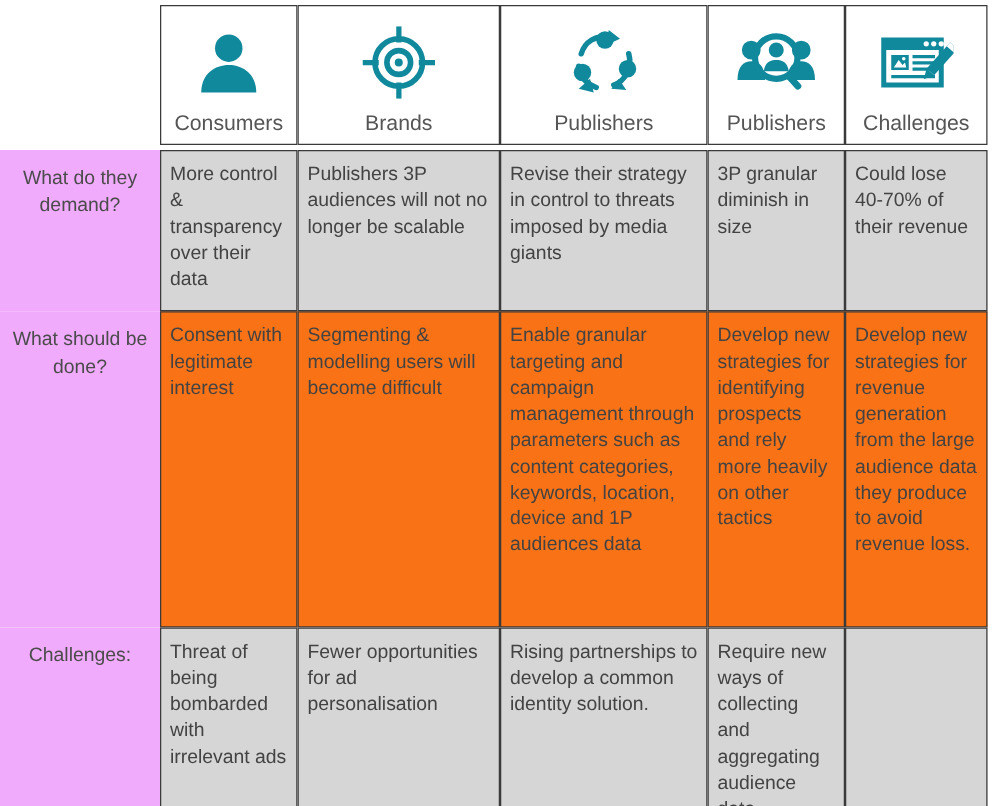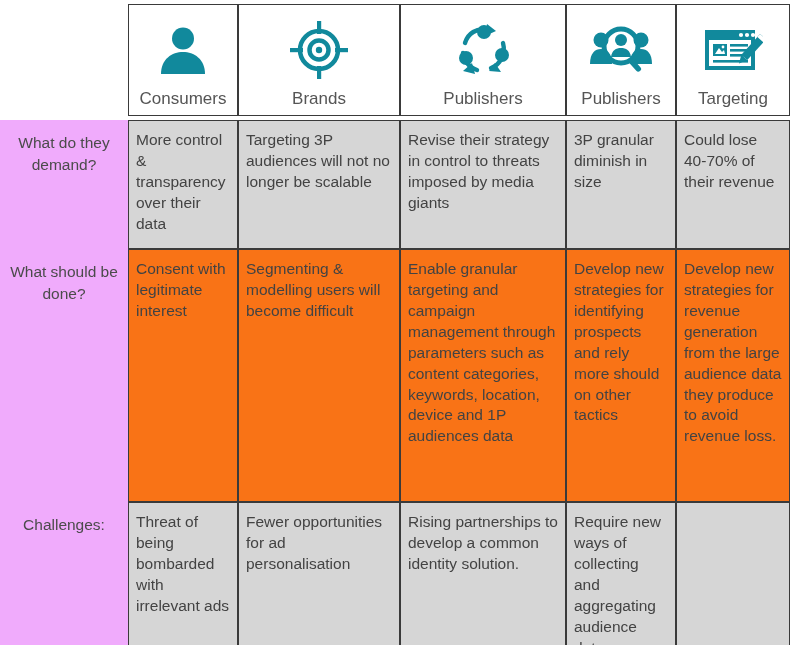--- a/index.html
+++ b/index.html
@@ -213,44 +213,44 @@
               <rect x="27" y="25" width="18" height="2.6" fill="#11899c"></rect>
               <rect x="27" y="30" width="18" height="2.6" fill="#11899c"></rect>
               <rect x="10" y="36" width="35" height="2.6" fill="#11899c"></rect>
               <g transform="rotate(42 48 26)">
                 <rect x="44" y="8" width="8" height="28" fill="#11899c"></rect>
                 <rect x="44" y="8" width="8" height="4" fill="#ffffff"></rect>
                 <polygon points="44,36 52,36 48,44" fill="#11899c"></polygon>
               </g>
             </svg>
           </span>
-          <span class="head-label">Targeting</span>
+          <span class="head-label">Challenges</span>
         </div>
       </td>
     </tr>
 
     <tr class="gap">
       <td colspan="6"></td>
     </tr>
 
     <tr class="shaded r1">
       <td class="rowlabel">What do they demand?</td>
       <td class="cell">More control &amp; transparency over their data</td>
-      <td class="cell">Targeting 3P audiences will not no longer be scalable</td>
+      <td class="cell">Publishers 3P audiences will not no longer be scalable</td>
       <td class="cell">Revise their strategy in control to threats imposed by media giants</td>
       <td class="cell">3P granular diminish in size</td>
       <td class="cell">Could lose 40-70% of their revenue</td>
     </tr>
 
     <tr class="plain r2">
       <td class="rowlabel">What should be done?</td>
       <td class="cell">Consent with legitimate interest</td>
       <td class="cell">Segmenting &amp; modelling users will become difficult</td>
       <td class="cell">Enable granular targeting and campaign management through parameters such as content categories, keywords, location, device and 1P audiences data</td>
-      <td class="cell">Develop new strategies for identifying prospects and rely more should on other tactics</td>
+      <td class="cell">Develop new strategies for identifying prospects and rely more heavily on other tactics</td>
       <td class="cell">Develop new strategies for revenue generation from the large audience data they produce to avoid revenue loss.</td>
     </tr>
 
     <tr class="shaded r3">
       <td class="rowlabel">Challenges:</td>
       <td class="cell">Threat of being bombarded with irrelevant ads</td>
       <td class="cell">Fewer opportunities for ad personalisation</td>
       <td class="cell">Rising partnerships to develop a common identity solution.</td>
       <td class="cell">Require new ways of collecting and aggregating audience data</td>
       <td class="cell empty"></td>

